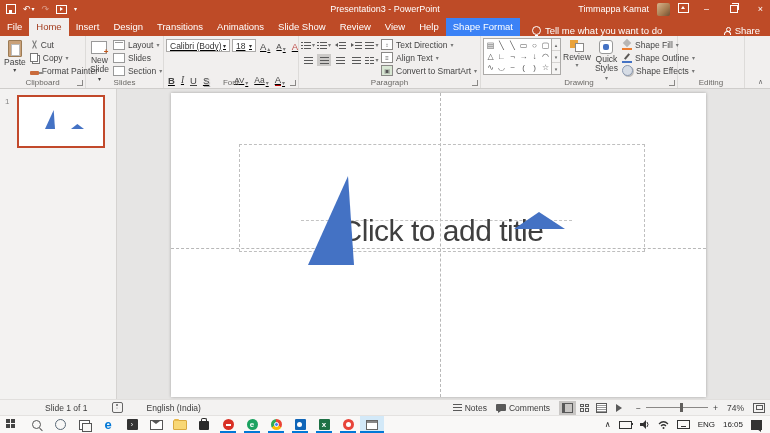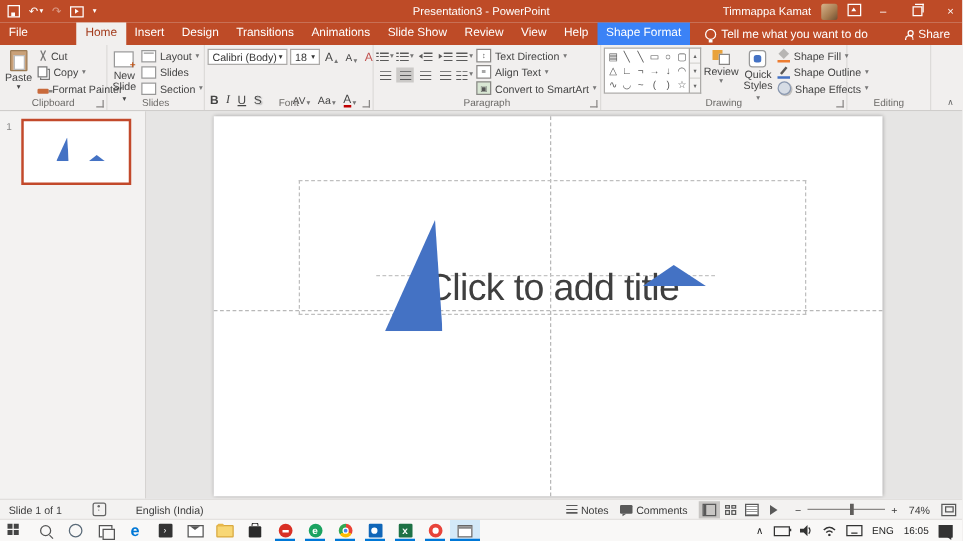--- a/index.html
+++ b/index.html
@@ -21,23 +21,23 @@
   .tb-right{margin-left:auto;display:flex;align-items:center;gap:8px;padding-right:0;}
   .avatar{width:13px;height:13px;border-radius:2px;background:linear-gradient(135deg,#D8B48C 0%,#A57B50 60%,#6E4F33 100%);}
   .ic-ribopt{display:inline-block;width:9px;height:8px;border:1px solid #fff;position:relative;}
   .ic-ribopt::after{content:"";position:absolute;left:2px;top:2px;border-bottom:3px solid #fff;
             border-left:2px solid transparent;border-right:2px solid transparent;}
   .winbtn{width:19px;text-align:center;font-size:9px;line-height:18px;}
   .ic-restore{display:inline-block;width:6px;height:6px;border:1px solid #fff;position:relative;top:1px;}
   .ic-restore::before{content:"";position:absolute;left:1px;top:-3px;width:6px;height:6px;border:1px solid #fff;border-bottom:none;border-left:none;}
   
   .tabrow{position:absolute;top:18px;left:0;width:770px;height:18px;background:#BE4B27;display:flex;
-          align-items:center;color:#fff;font-size:9.5px;}
+          align-items:flex-end;color:#fff;font-size:9.5px;}
   .tab{padding:0 7px;line-height:18px;white-space:nowrap;}
-  .tab.active{background:#F1EFEE;color:#A33C1E;margin-left:32px;}
+  .tab.active{background:#F1EFEE;color:#A33C1E;}
   .tab.context{background:#3b82f6;}
   .tellme{display:flex;align-items:center;gap:4px;margin-left:12px;white-space:nowrap;}
   .ic-bulb{width:7px;height:7px;border:1px solid #fff;border-radius:50%;position:relative;}
   .ic-bulb::after{content:"";position:absolute;left:2px;bottom:-3px;width:3px;height:2px;background:#fff;}
   .share{margin-left:auto;display:flex;align-items:center;gap:4px;padding-right:10px;}
   .ic-person{width:7px;height:7px;position:relative;}
   .ic-person::before{content:"";position:absolute;left:2px;top:0;width:3px;height:3px;border:1px solid #fff;border-radius:50%;}
   .ic-person::after{content:"";position:absolute;left:0;bottom:-1px;width:5px;height:3px;border:1px solid #fff;border-bottom:none;border-radius:4px 4px 0 0;}
   
   .ribbon{position:absolute;top:36px;left:0;width:770px;height:53px;background:#F1EFEE;
@@ -131,21 +131,21 @@
   .ph-title .phtext{font-size:30px;color:#3F3F3F;letter-spacing:-.5px;padding-bottom:3px;white-space:nowrap;}
   .ph-sub{left:68px;top:164px;width:406px;height:75px;display:flex;align-items:flex-start;justify-content:center;}
   .ph-sub .phtext{font-size:13px;color:#3F3F3F;padding-top:3px;}
   .tri-tall{position:absolute;left:137px;top:83px;width:46px;height:89px;background:#4472C4;
             clip-path:polygon(87% 0,0 100%,100% 100%);z-index:4;}
   .tri-small{position:absolute;left:343px;top:119px;width:51px;height:17px;background:#4472C4;
             clip-path:polygon(49% 0,0 100%,100% 100%);z-index:4;}
   
   .statusbar{position:absolute;top:399px;left:0;width:770px;height:16px;background:#F3F2F1;
              border-top:1px solid #E1DFDD;display:flex;align-items:center;font-size:8.5px;color:#3B3B3B;box-sizing:border-box;}
-  .statusbar .left{display:flex;align-items:center;gap:24px;padding-left:7px;}
+  .statusbar .left{display:flex;align-items:center;gap:24px;padding-left:7px;margin-left:38px;}
   .ic-access{width:9px;height:9px;border:1px solid #666;border-radius:2px;position:relative;}
   .ic-access::after{content:"";position:absolute;left:3px;top:1px;width:2px;height:2px;border-radius:50%;background:#666;box-shadow:0 3px 0 -0.5px #666;}
   .statusbar .right{margin-left:auto;display:flex;align-items:center;gap:9px;padding-right:5px;}
   .sbtn{display:flex;align-items:center;gap:3px;}
   .ic-notes{width:9px;height:7px;background:repeating-linear-gradient(#595959 0 1px,transparent 1px 3px);}
   .ic-comment{width:10px;height:7px;background:#595959;border-radius:1px;position:relative;}
   .ic-comment::after{content:"";position:absolute;left:2px;bottom:-2px;border-top:2px solid #595959;border-right:3px solid transparent;}
   .views{display:flex;}
   .vbtn{width:17px;height:14px;display:flex;align-items:center;justify-content:center;}
   .vbtn.active{background:#C8C6C4;}
@@ -306,21 +306,21 @@
         <div class="sitem">
             <span class="ic-slide-sm"></span>
             <span>Section</span>
             <span class="car">▾</span>
           </div>
       </div>
       <div class="glabel">Slides</div>
     </div>
 
     <div class="rgroup" style="width:135px;">
-      <div class="col" style="gap:3px;padding-top:1px;">
+      <div class="col" style="gap:3px;padding-top:1px;text-decoration:underline;">
         <div class="frow">
           <div class="sel" style="width:64px;">
               <span>Calibri (Body)</span>
               <span class="car">▾</span>
             </div>
           <div class="sel" style="width:24px;">
               <span>18</span>
               <span class="car">▾</span>
             </div>
           <div class="fbtn">

